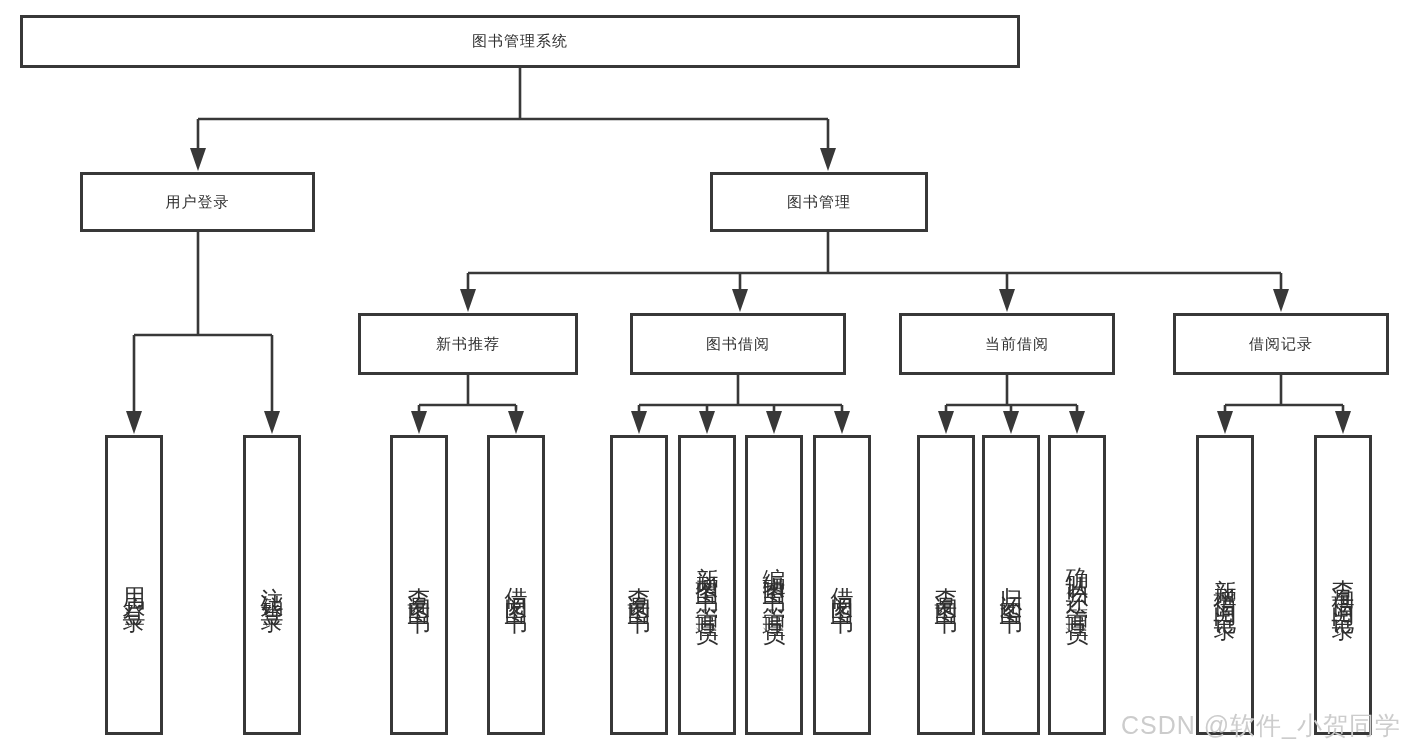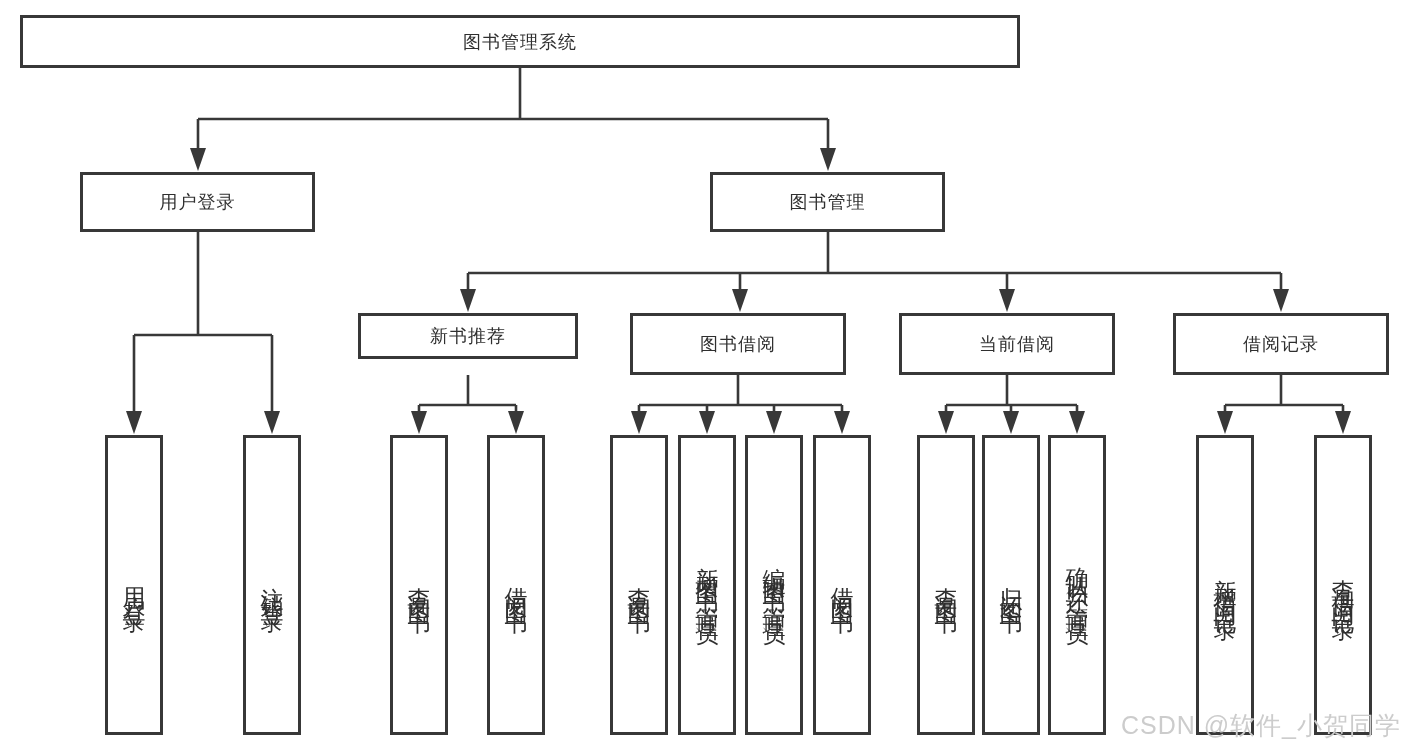--- a/index.html
+++ b/index.html
@@ -25,34 +25,34 @@
     position: absolute;
     box-sizing: border-box;
     border: 3px solid #383838;
     background: #ffffff;
     color: #2f2f2f;
     display: flex;
     align-items: center;
     justify-content: center;
     text-align: center;
   }
-  .h { font-size: 18px; letter-spacing: 1px; }
+  .h { font-size: 15px; letter-spacing: 1px; }
   .v {
     writing-mode: vertical-rl;
     font-size: 23px;
     letter-spacing: 8px;
     line-height: 1;
   }
   
   .root   { left: 20px;   top: 15px;  width: 1000px; height: 53px; }
   
   .n-login{ left: 80px;   top: 172px; width: 235px;  height: 60px; }
-  .n-mgmt { left: 710px;  top: 172px; width: 235px;  height: 60px; }
+  .n-mgmt { left: 710px;  top: 172px; width: 218px;  height: 60px; }
   
-  .n-new  { left: 358px;  top: 313px; width: 220px;  height: 46px; }
+  .n-new  { left: 358px;  top: 313px; width: 220px;  height: 62px; }
   .n-bor  { left: 630px;  top: 313px; width: 216px;  height: 62px; }
   .n-cur  { left: 899px;  top: 313px; width: 216px;  height: 62px; padding-left: 20px; }
   .n-rec  { left: 1173px; top: 313px; width: 216px;  height: 62px; }
   
   .leaf   { top: 435px; width: 58px; height: 300px; }
   .l-a1 { left: 105px; }  .l-a2 { left: 243px; }
   .l-b1 { left: 390px; }  .l-b2 { left: 487px; }
   .l-c1 { left: 610px; }  .l-c2 { left: 678px; } .l-c3 { left: 745px; } .l-c4 { left: 813px; }
   .l-d1 { left: 917px; }  .l-d2 { left: 982px; } .l-d3 { left: 1048px; }
   .l-e1 { left: 1196px; } .l-e2 { left: 1314px; }

